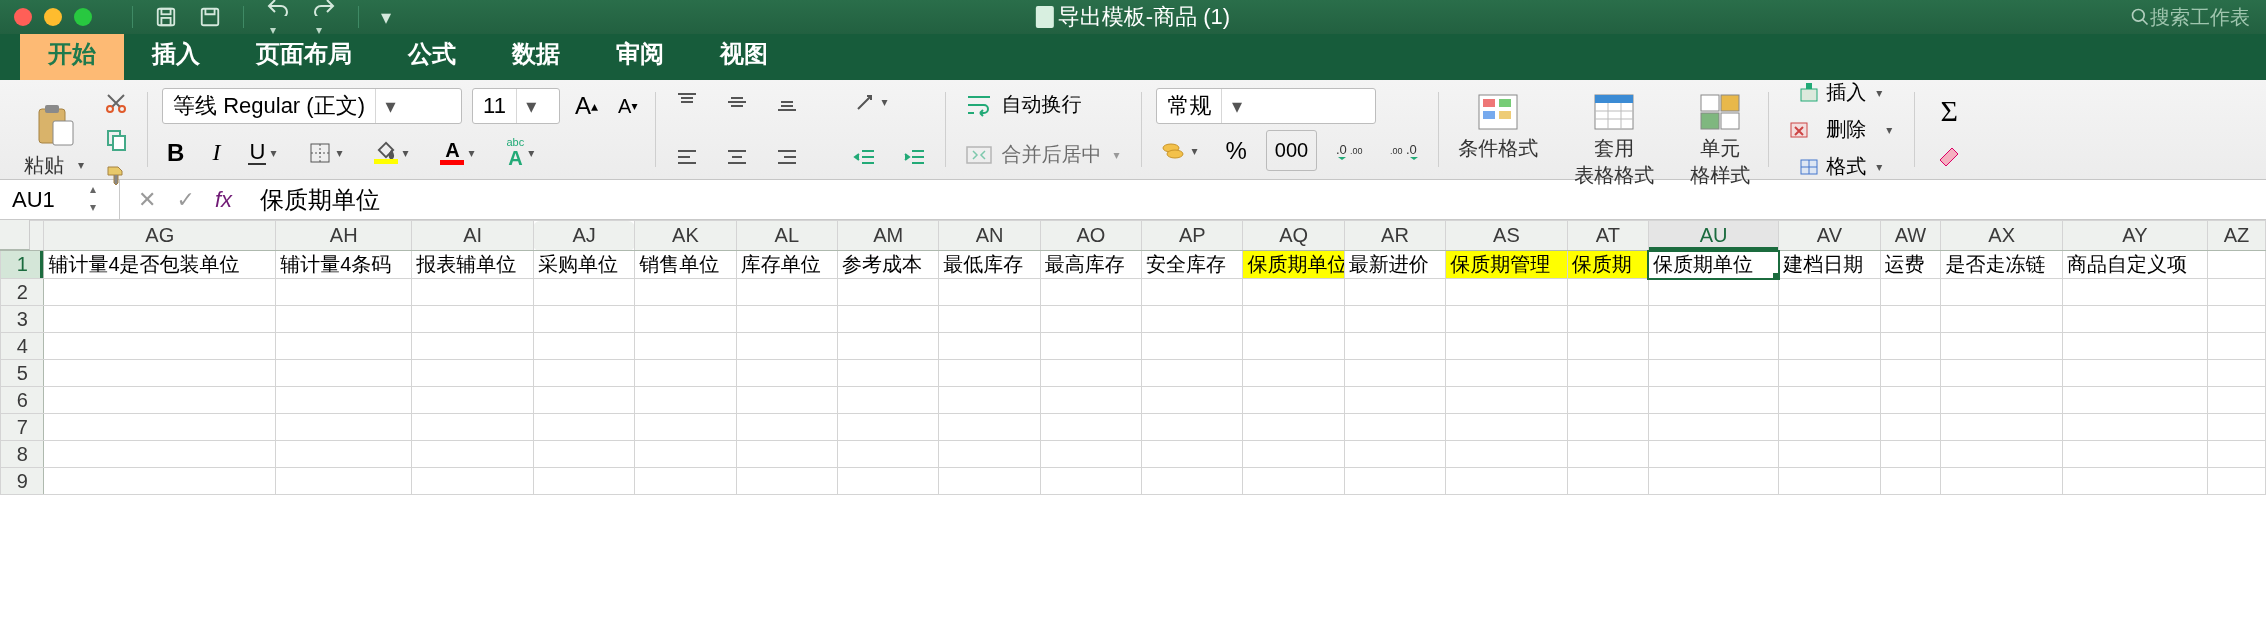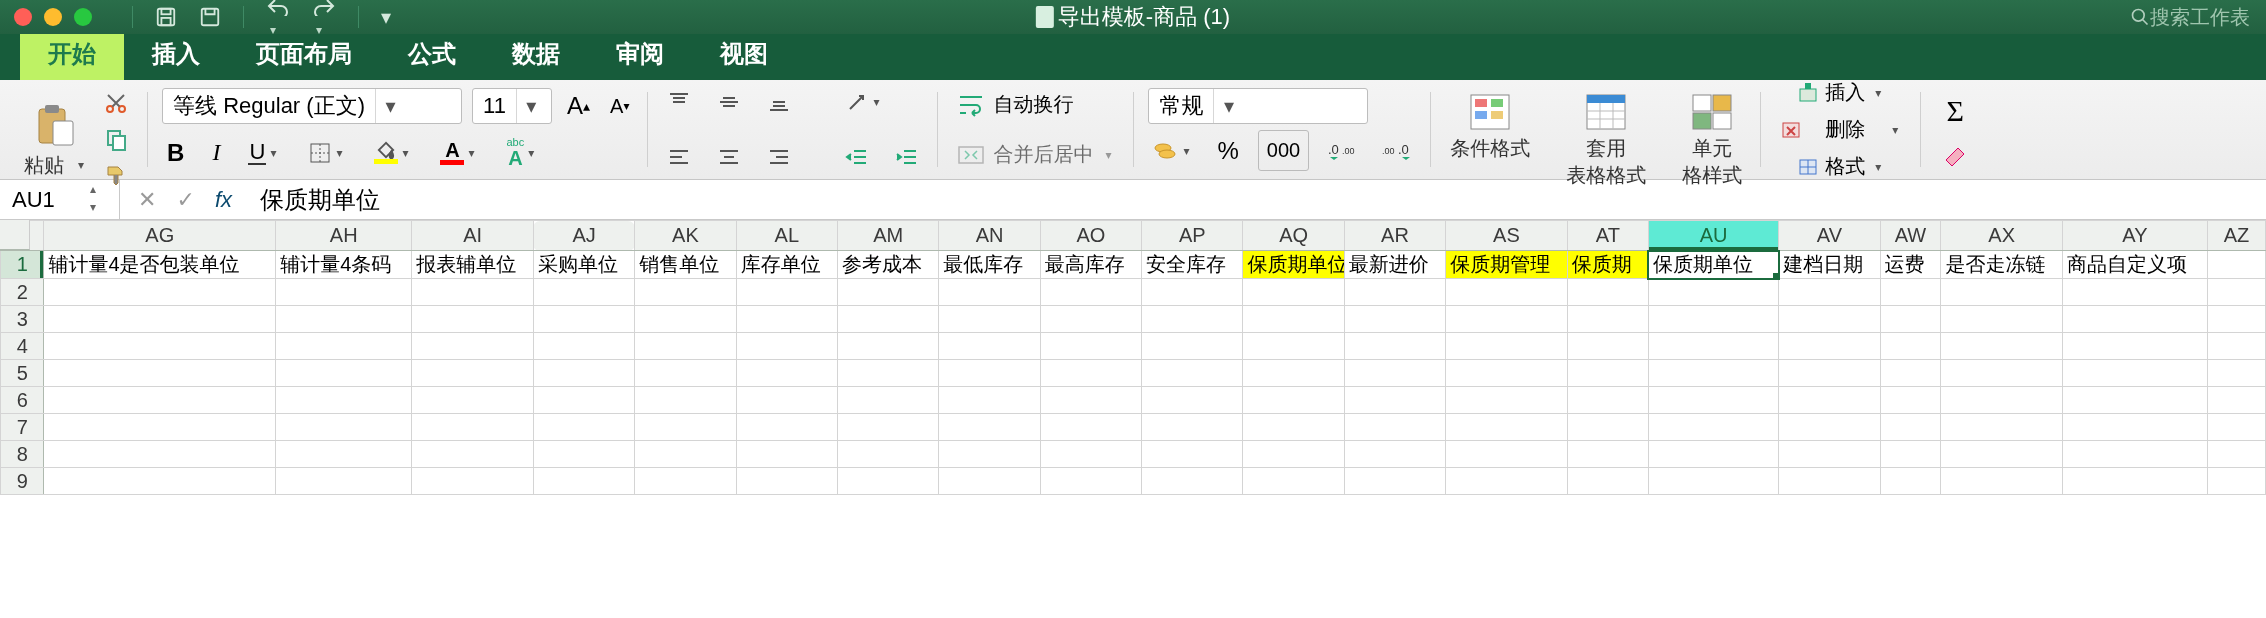--- a/index.html
+++ b/index.html
@@ -13,21 +13,21 @@
   .qat { display:flex; gap:22px; margin-left: 40px; align-items:center; color:#d4e8dc; }
   .qat .sep { width:1px; height:22px; background:#3f8a65; }
   .title-center { position:absolute; left:50%; transform:translateX(-50%); display:flex; align-items:center; gap:4px; font-size:22px; }
   .doc-icon { width:18px; height:22px; background:#d8efe0; border-radius:2px; position:relative; }
   .search-box { margin-left:auto; margin-right:16px; display:flex; align-items:center; color:#b8d6c4; font-size:20px; }
   .search-box .mag { opacity:.8; }
 
   
   .tabs { height: 46px; background:#175c3b; display:flex; align-items:flex-end; padding-left:20px; gap:0; }
   .tab { padding: 10px 28px 10px; color:#fff; font-size:24px; font-weight:600; cursor:pointer; }
-  .tab.active { background:#bef264; color:#1e7a4d; border-radius:3px 3px 0 0; }
+  .tab.active { background:#fdba74; color:#1e7a4d; border-radius:3px 3px 0 0; }
 
   
   .ribbon { height: 100px; background: linear-gradient(#f4f4f4,#ececec); border-bottom:1px solid #c6c6c6; display:flex; align-items:stretch; padding:6px 10px; gap:0; }
   .group { display:flex; flex-direction:column; justify-content:space-between; padding:2px 14px; position:relative; }
   .group::after { content:""; position:absolute; right:0; top:6px; bottom:6px; width:1px; background:#cfcfcf; }
   .group.noborder::after { display:none; }
   .row { display:flex; align-items:center; gap:10px; }
   .btn { display:flex; align-items:center; justify-content:center; border:1px solid transparent; border-radius:4px; padding:2px 4px; cursor:pointer; }
   .dd { display:flex; align-items:center; border:1px solid #bdbdbd; background:#fff; height:36px; border-radius:3px; }
   .dd .txt { padding:0 10px; font-size:22px; }
@@ -37,31 +37,31 @@
   .vsplit { display:flex; flex-direction:column; align-items:center; gap:2px; }
   svg { display:block; }
 
   
   .fbar { height: 40px; border-bottom:1px solid #c9c9c9; display:flex; align-items:center; background:#fff; }
   .namebox { width:120px; height:100%; border-right:1px solid #c9c9c9; display:flex; align-items:center; }
   .namebox input { border:none; width:80px; font-size:22px; padding-left:12px; outline:none; }
   .spin { width:26px; display:flex; flex-direction:column; font-size:12px; color:#666; }
   .spin div { height:18px; text-align:center; line-height:14px; cursor:pointer; }
   .fbar .fx-controls { display:flex; align-items:center; gap:20px; padding:0 18px; color:#9a9a9a; font-size:22px; }
-  .fbar .fx-controls .fx { font-style:italic; color:#0c4a6e; }
+  .fbar .fx-controls .fx { font-style:italic; color:#701a75; }
   .fbar .formula-input { flex:1; border:none; font-size:24px; padding-left:10px; outline:none; }
 
   
   .grid-wrap { position:relative; }
   .corner { position:absolute; left:0; top:0; width:30px; height:30px; background:#eef1ee; border-right:1px solid #ccc; border-bottom:1px solid #aeb9ae; z-index:3;}
   table.sheet { border-collapse:collapse; table-layout:fixed; width:2266px; }
   table.sheet th, table.sheet td { border:1px solid #d4d4d4; font-size:20px; font-weight:400; }
   table.sheet thead th { height:30px; background:#eef1ee; border-bottom:1px solid #aeb9ae; color:#3a3a3a; text-align:center; position:sticky; top:0; }
   table.sheet thead th.rowhdr { width:30px; }
-  table.sheet thead th.sel { background:#5eead4; color:#1b6b3e; box-shadow: inset 0 -3px 0 #1b6b3e; }
+  table.sheet thead th.sel { background:#e5e5e5; color:#1b6b3e; box-shadow: inset 0 -3px 0 #1b6b3e; }
   table.sheet tbody th { width:30px; background:#eef1ee; border-right:1px solid #aeb9ae; text-align:center; font-weight:400; color:#3a3a3a; }
   table.sheet tbody th.sel { background:#d4e6d8; color:#1b6b3e; box-shadow: inset -3px 0 0 #1b6b3e; }
   table.sheet tbody td { height:27px; padding:0 4px; white-space:nowrap; overflow:hidden; text-align:left; }
   td.hl { background:#ffff00; }
   td.active { outline:2px solid #1b6b3e; outline-offset:-1px; position:relative; }
   td.active::after { content:""; position:absolute; right:-3px; bottom:-3px; width:8px; height:8px; background:#1b6b3e; }
 
   .caret { font-size:12px; color:#555; padding:0 4px; }
   .u-col { display:flex; flex-direction:column; align-items:center; line-height:1; }
 </style>
@@ -166,21 +166,21 @@
       </div>
     </div>
   </div>
 
   <div class="group">
     <div class="row">
       <div class="dd" style="width:300px">
           <span class="txt">等线 Regular (正文)</span>
           <span class="car">▾</span>
         </div>
-      <div class="dd" style="width:80px">
+      <div class="dd" style="width:88px">
           <span class="txt">11</span>
           <span class="car">▾</span>
         </div>
       <span class="btn" style="font-size:24px">A<span style="font-size:14px;vertical-align:top">▴</span></span>
       <span class="btn" style="font-size:20px">A<span style="font-size:12px;vertical-align:top">▾</span></span>
     </div>
     <div class="row" style="gap:18px">
       <span class="btn" style="font-weight:900;font-size:24px">B</span>
       <span class="btn" style="font-style:italic;font-size:24px;font-family:serif">I</span>
       <span class="btn">
@@ -372,21 +372,21 @@
   <div class="group">
     <div style="display:flex;flex-direction:column;gap:4px;justify-content:center;height:100%">
       <span class="btn" style="gap:6px">
           <svg width="22" height="20" viewBox="0 0 22 20">
             <rect x="3" y="6" width="16" height="12" fill="#dce9dc" stroke="#2a7"></rect>
             <rect x="8" y="0" width="6" height="6" fill="#2a7"></rect>
           </svg>
           <span>插入</span>
           <span class="caret">▾</span>
         </span>
-      <span class="btn" style="gap:23px">
+      <span class="btn" style="gap:16px">
           <svg width="22" height="20" viewBox="0 0 22 20">
             <rect x="3" y="3" width="16" height="14" fill="#f3dddd" stroke="#c44"></rect>
             <path d="M7 7l8 8M15 7l-8 8" stroke="#c44" stroke-width="2"></path>
           </svg>
           <span>删除</span>
           <span class="caret">▾</span>
         </span>
       <span class="btn" style="gap:6px">
           <svg width="22" height="20" viewBox="0 0 22 20">
             <rect x="3" y="3" width="16" height="14" fill="#dde6f3" stroke="#47c"></rect>

